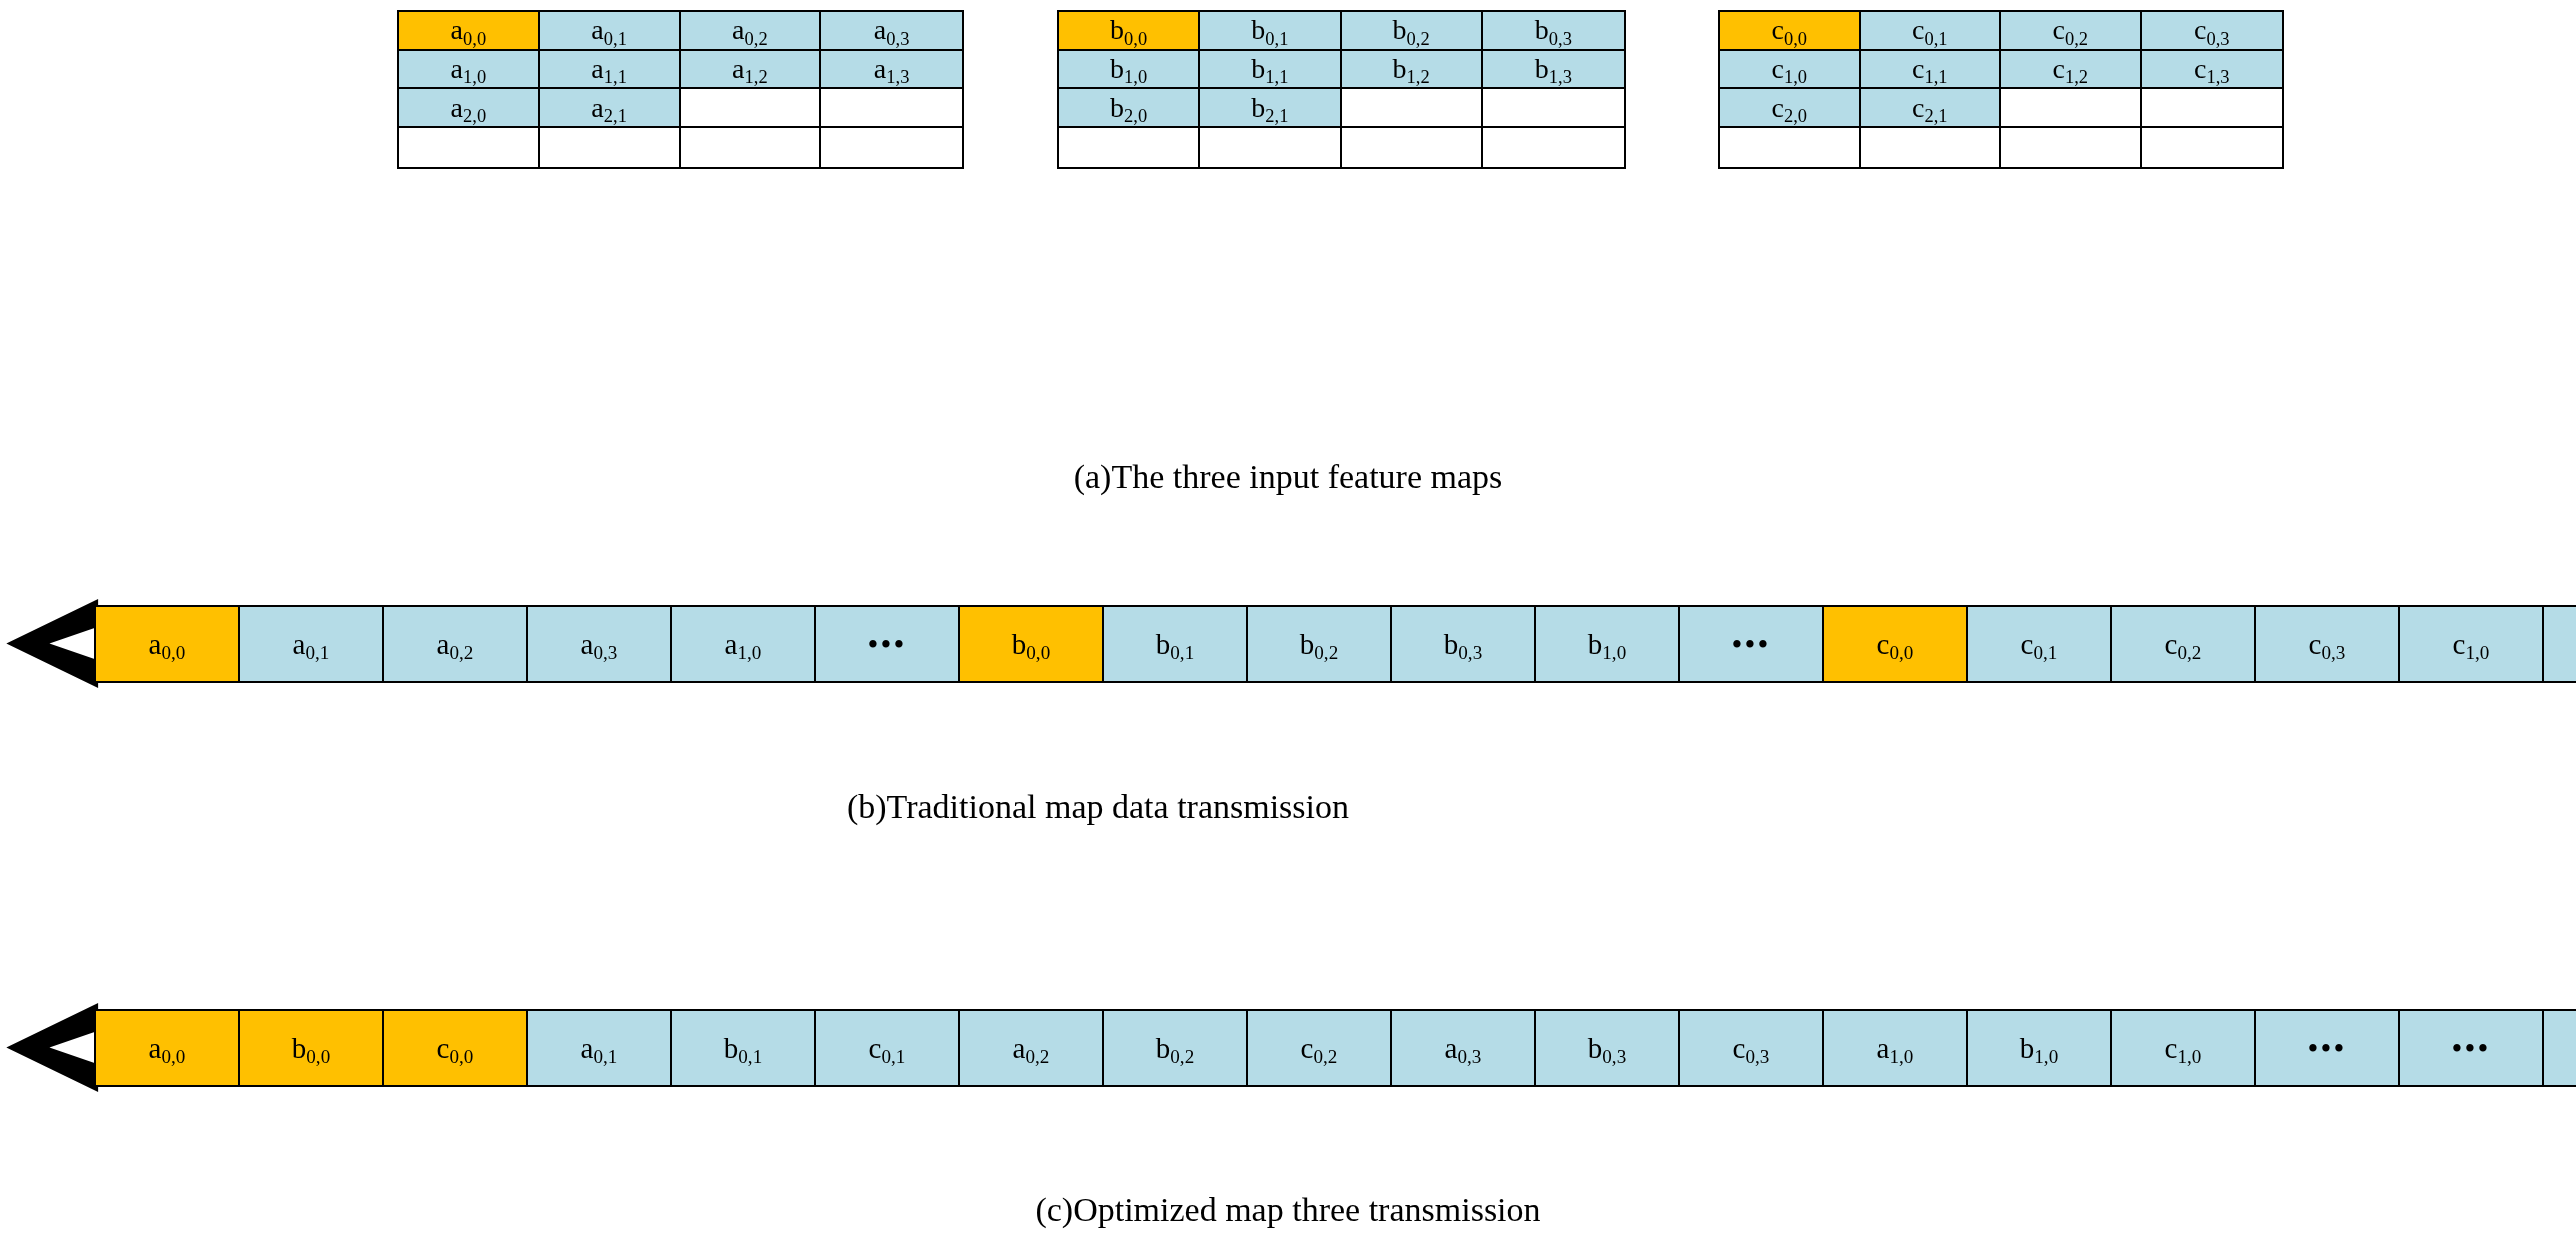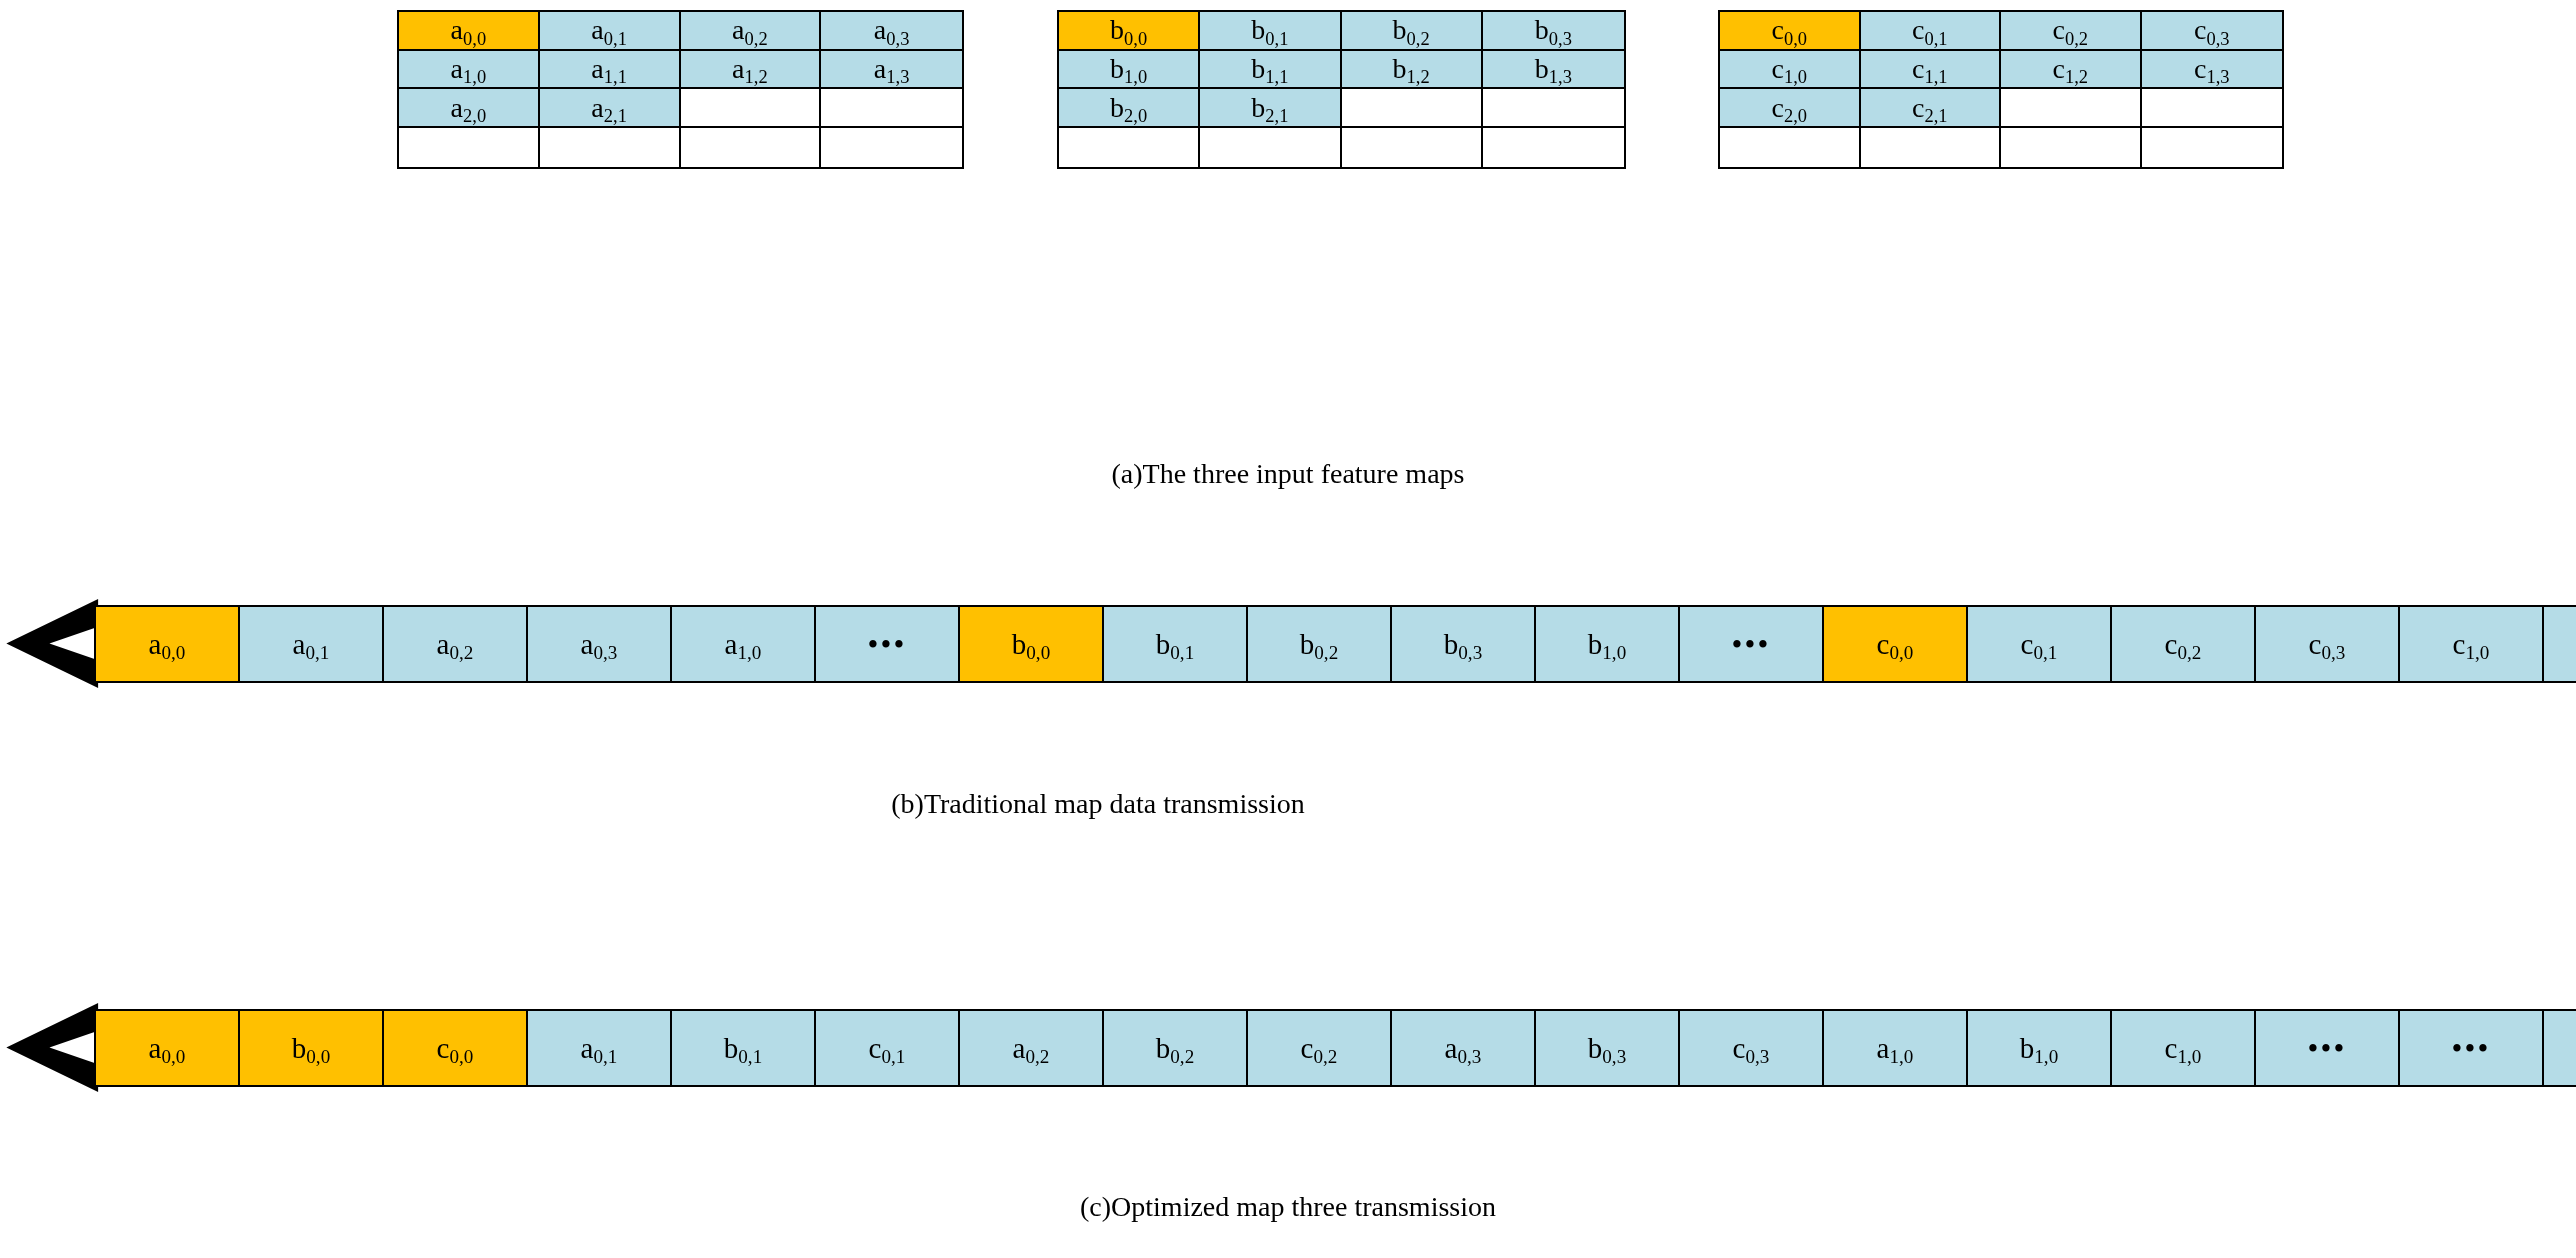--- a/index.html
+++ b/index.html
@@ -14,21 +14,21 @@
   .grid .cell:nth-child(4n){border-right:none;}
   .grid .cell:nth-child(n+13){border-bottom:none;}
   .cell.blue{background:#b5dce7;}
   .cell.orange{background:#ffc000;}
 
   .lbl{font-size:28px;color:#000;line-height:1;white-space:nowrap;
        letter-spacing:0;}
   .lbl sub{font-size:0.66em;vertical-align:baseline;position:relative;top:0.30em;}
 
   
-  .caption{position:absolute;font-size:28px;color:#000;white-space:nowrap;text-align:center;}
+  .caption{position:absolute;font-size:34px;color:#000;white-space:nowrap;text-align:center;}
 
   
   .strip{position:absolute;display:flex;border:2.8px solid #000;box-sizing:border-box;}
   .strip .scell{border-right:2.1px solid #000;box-sizing:border-box;
         display:flex;align-items:center;justify-content:center;background:#b5dce7;
         flex:0 0 auto;}
   .strip .scell.orange{background:#ffc000;}
   .strip .scell:last-child{border-right:none;}
   .slbl{font-size:29px;color:#000;white-space:nowrap;line-height:1;}
   .slbl sub{font-size:0.66em;vertical-align:baseline;position:relative;top:0.30em;}

